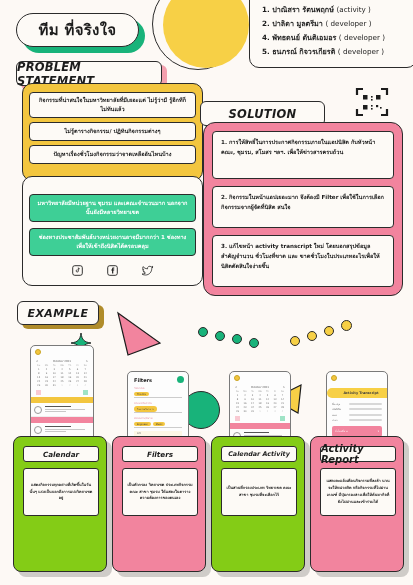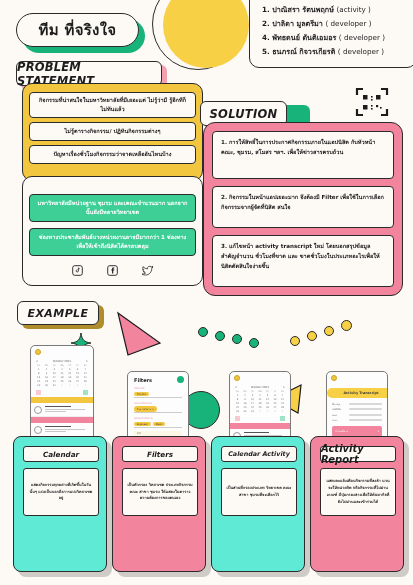--- a/index.html
+++ b/index.html
@@ -90,21 +90,21 @@
     display:flex; justify-content:center; gap:24px;
   }
   .socials svg { display:block; }
 
   
   .sol-label-shadow {
     position:absolute; left:205px; top:105px; width:105px; height:25px;
     background:#18b37a; border-radius:6px;
   }
   .sol-label {
-    position:absolute; left:200px; top:101px; width:87px; height:25px;
+    position:absolute; left:200px; top:101px; width:125px; height:25px;
     background:#fdfaf6; border:1.5px solid #2b2b2b; border-radius:6px;
     display:flex; align-items:center; justify-content:center;
     font-size:11.5px; font-weight:bold; font-style:italic; letter-spacing:0.3px;
     color:#1c1c1c;
   }
   .sol-pink {
     position:absolute; left:203px; top:122px; width:200px; height:174px;
     background:#f2849e; border:1.5px solid #2b2b2b; border-radius:12px;
   }
   .sol-item {
@@ -133,21 +133,21 @@
   .big-green-circle {
     position:absolute; left:182px; top:391px; width:38px; height:38px;
     background:#18b37a; border:1.4px solid #2b2b2b; border-radius:50%;
   }
 
   
   .panel {
     position:absolute; bottom:13px; width:94px; height:136px;
     border:1.5px solid #2b2b2b; border-radius:8px;
   }
-  .panel.yellow { background:#5eead4; }
+  .panel.yellow { background:#84cc16; }
   .panel.pink   { background:#f2849e; }
   .panel-shadow {
     position:absolute; bottom:8px; width:94px; height:136px;
     border-radius:8px; background:rgba(0,0,0,0.18);
   }
   .panel-title {
     position:absolute; left:9px; top:9px; width:76px; height:16px;
     background:#fdfaf6; border:1.2px solid #2b2b2b; border-radius:3px;
     display:flex; align-items:center; justify-content:center;
     font-size:7.2px; font-weight:bold; font-style:italic; color:#1c1c1c;

